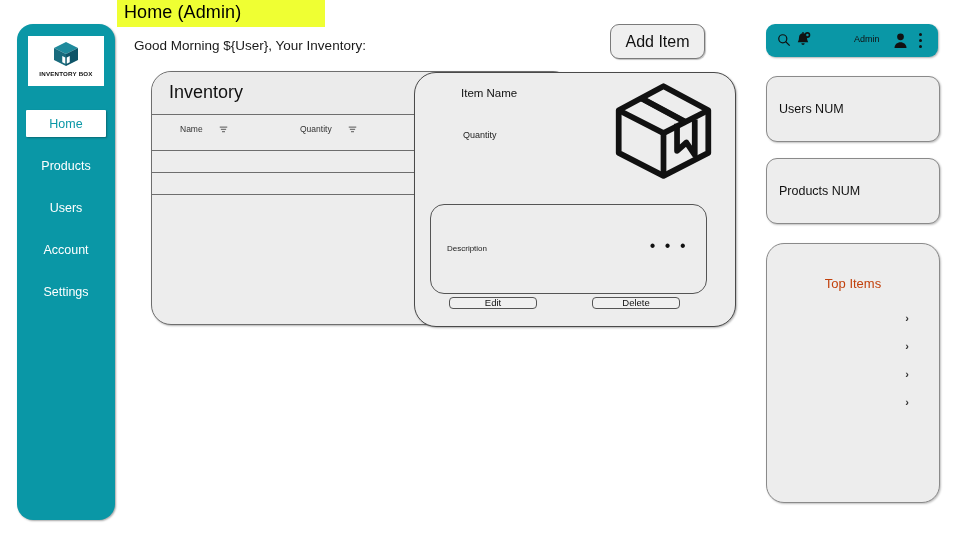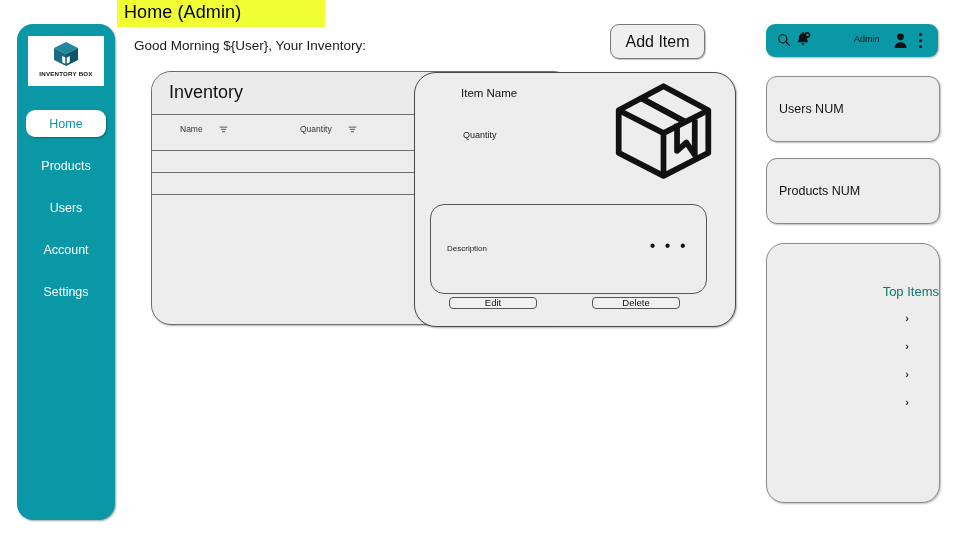--- a/index.html
+++ b/index.html
@@ -42,21 +42,21 @@
     font-size:6.2px;font-weight:bold;letter-spacing:.2px;color:#111;
     margin-top:1px;
   }
   .nav-item{
     position:absolute;left:9px;width:80px;height:23px;
     display:flex;align-items:center;justify-content:center;
     font-size:12.5px;color:#ffffff;
   }
   .nav-item.active{
     background:#ffffff;color:#0a97a6;
-    border-radius:9px;height:27px;
+    border-radius:1px;height:27px;
     box-shadow:1px 1px 2px rgba(0,0,0,.3);
   }
 
   
   #greeting{
     position:absolute;left:134px;top:38px;
     font-size:13.5px;color:#1a1a1a;white-space:nowrap;
   }
 
   
@@ -149,22 +149,22 @@
     position:absolute;left:12px;top:25px;font-size:12.5px;color:#111;
   }
 
   
   #top-items-card{
     position:absolute;left:766px;top:243px;width:172px;height:258px;
     background:#ededed;border:1.1px solid #8a8a8a;border-radius:18px;
     box-shadow:1px 1px 2px rgba(0,0,0,.25);
   }
   #top-items-title{
-    position:absolute;left:0;top:40px;width:100%;text-align:right;
-    font-size:13px;color:#0f766e;
+    position:absolute;left:0;top:32px;width:100%;text-align:center;
+    font-size:13px;color:#c2410c;
   }
   .top-item-row{
     position:absolute;right:26px;width:12px;height:12px;
     font-size:11px;color:#333;font-weight:bold;
     display:flex;align-items:center;justify-content:center;
   }
 </style>
 </head>
 <body>
 

